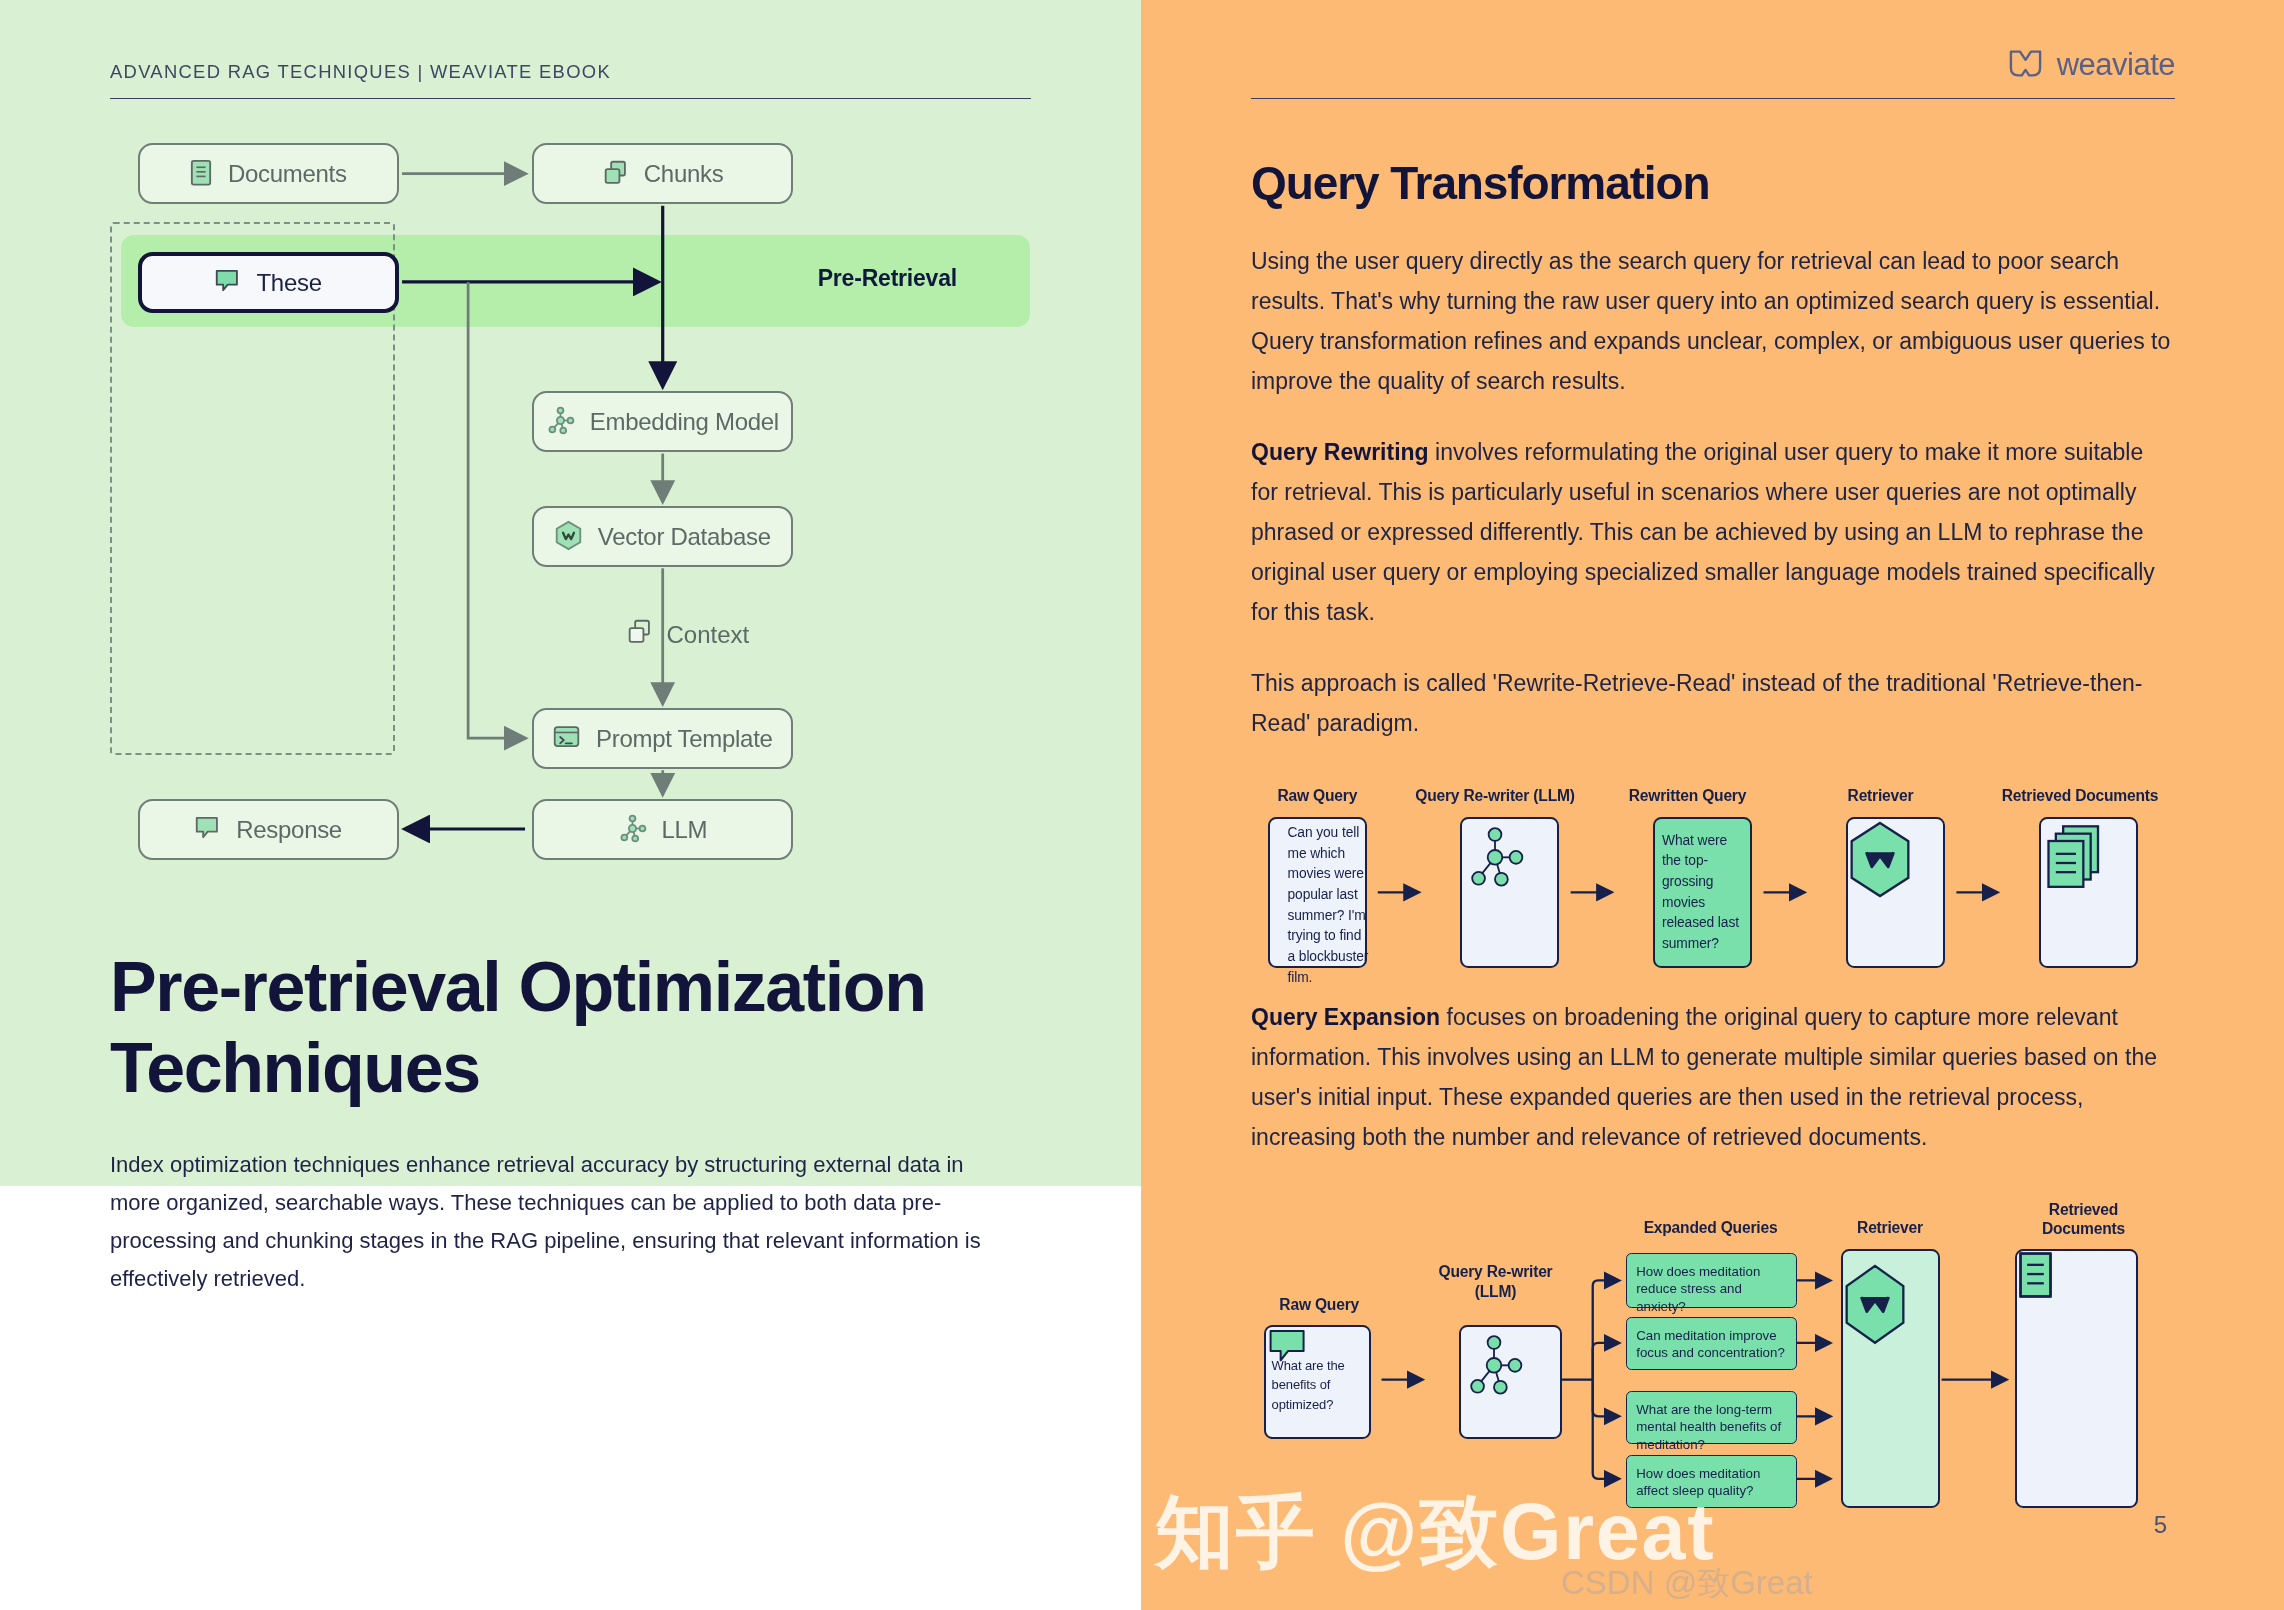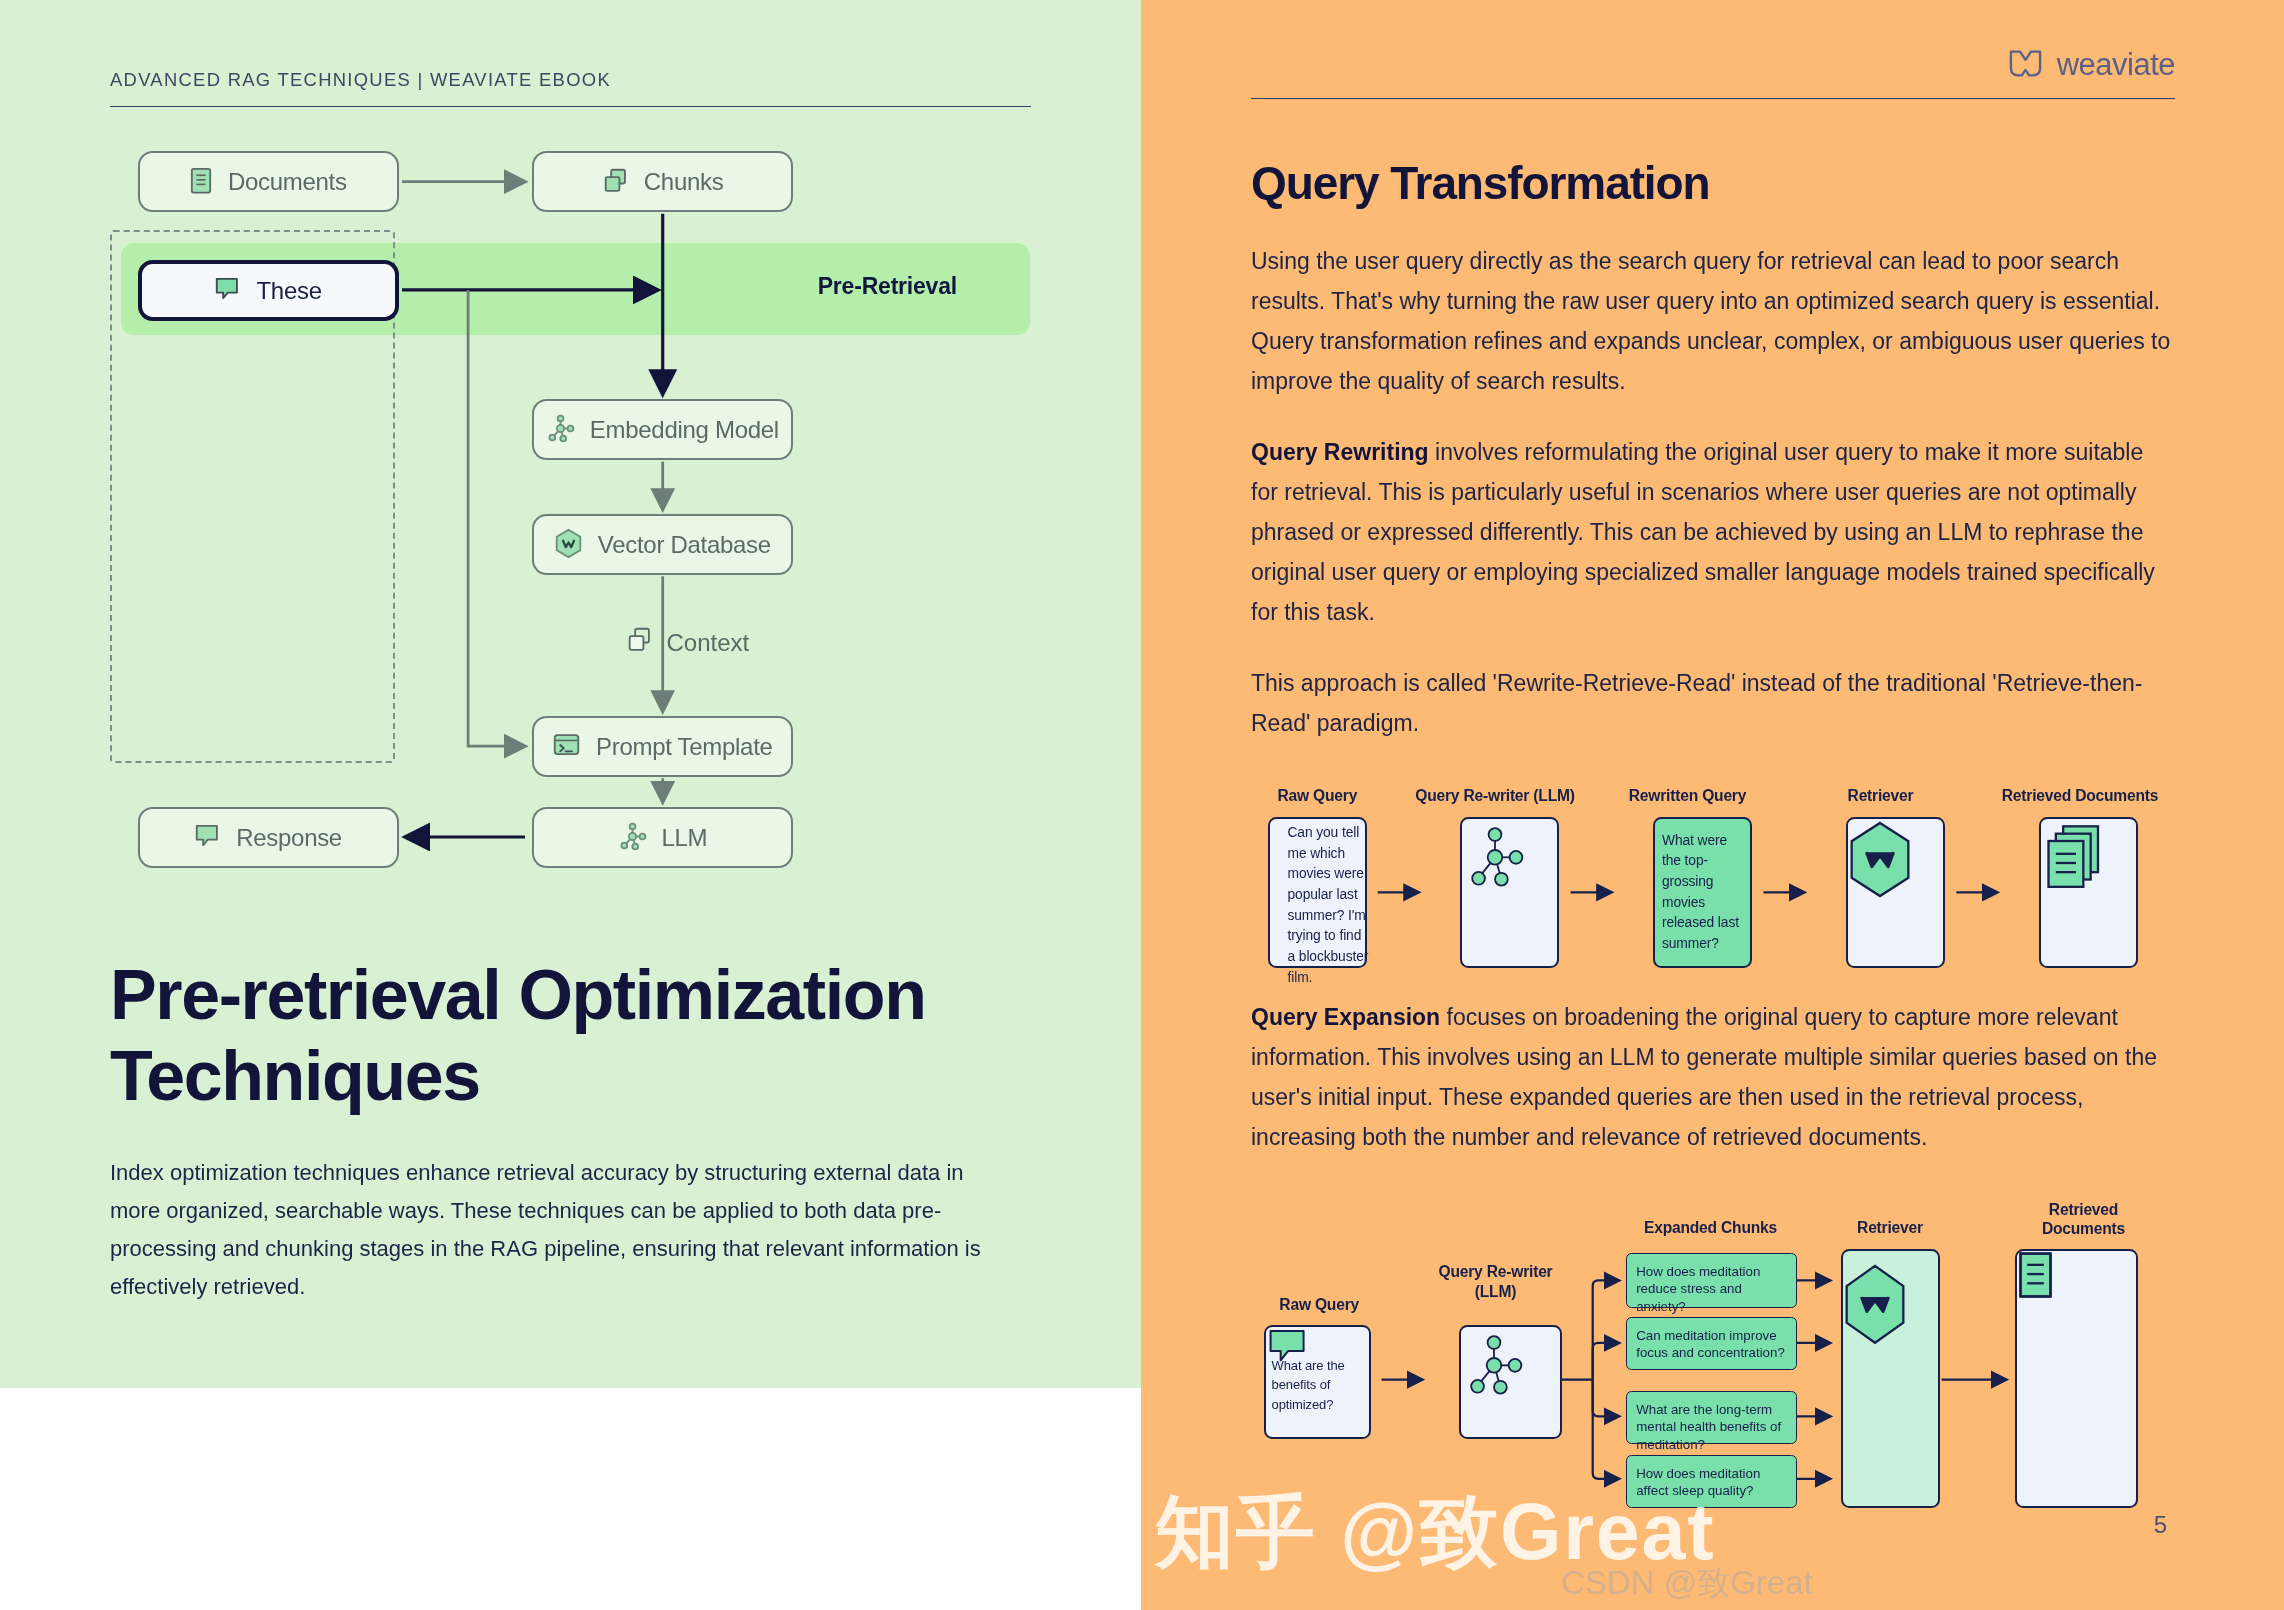--- a/index.html
+++ b/index.html
@@ -6,24 +6,24 @@
   html, body {
     width: 2285px; height: 1611px;
     font-family: "Liberation Sans", sans-serif;
     background: #ffffff;
     overflow: hidden;
   }
   .spread { position: relative; width: 2285px; height: 1611px; display: flex; }
 
   
   .page-left {
-    width: 1141px; height: 1388px;
+    width: 1141px; height: 1186px;
     background: #d9f0d3;
     position: relative;
-    padding: 8px 110px;
+    padding: 0 110px;
   }
   .page-right {
     width: 1144px; height: 1611px;
     background: #fdba74;
     position: relative;
     padding: 0 110px;
   }
 
   .page-header {
     display: flex; align-items: flex-end; justify-content: space-between;
@@ -406,21 +406,21 @@
         <line x1="592" y1="92" x2="630" y2="92" stroke="#16204a" stroke-width="2.5" marker-end="url(#fa2)"></line>
         <line x1="592" y1="160" x2="630" y2="160" stroke="#16204a" stroke-width="2.5" marker-end="url(#fa2)"></line>
         <line x1="592" y1="240" x2="630" y2="240" stroke="#16204a" stroke-width="2.5" marker-end="url(#fa2)"></line>
         <line x1="592" y1="308" x2="630" y2="308" stroke="#16204a" stroke-width="2.5" marker-end="url(#fa2)"></line>
 
         <line x1="752" y1="200" x2="822" y2="200" stroke="#16204a" stroke-width="2.5" marker-end="url(#fa2)"></line>
       </svg>
 
       <div class="fl-label" style="left:9.2px; top:99px; width:118px;">Raw Query</div>
       <div class="fl-label" style="left:180px; top:66px; width:129px;">Query Re-writer (LLM)</div>
-      <div class="fl-label" style="left:373px; top:22px; width:173px;">Expanded Chunks</div>
+      <div class="fl-label" style="left:373px; top:22px; width:173px;">Expanded Queries</div>
       <div class="fl-label" style="left:584px; top:22px; width:110px;">Retriever</div>
       <div class="fl-label" style="left:768px; top:3.7px; width:129px;">Retrieved Documents</div>
 
       <div class="fl-box" style="left:13px; top:129px; width:107px; height:114px; flex-direction:column; gap:5.5px; padding:9.2px 7.3px;">
         <span>
           <svg width="44" height="39" viewBox="0 0 48 42">
               <path d="M5 4 h36 v22 h-17 l-8 10 v-10 h-11 z" fill="#79dfab" stroke="#16204a" stroke-width="2.2" stroke-linejoin="round"></path>
             </svg>
         </span>
         <span class="fl-text" style="position:relative; left:0; top:0; width:92px; font-size:13px;">What are the benefits of optimized?</span>

